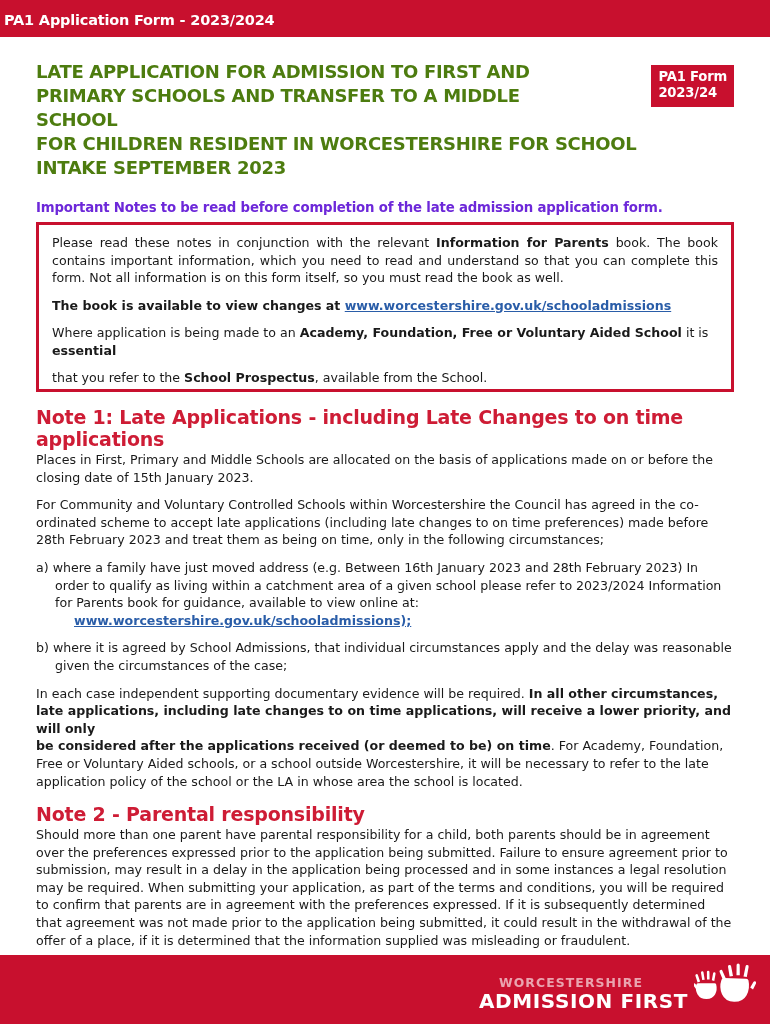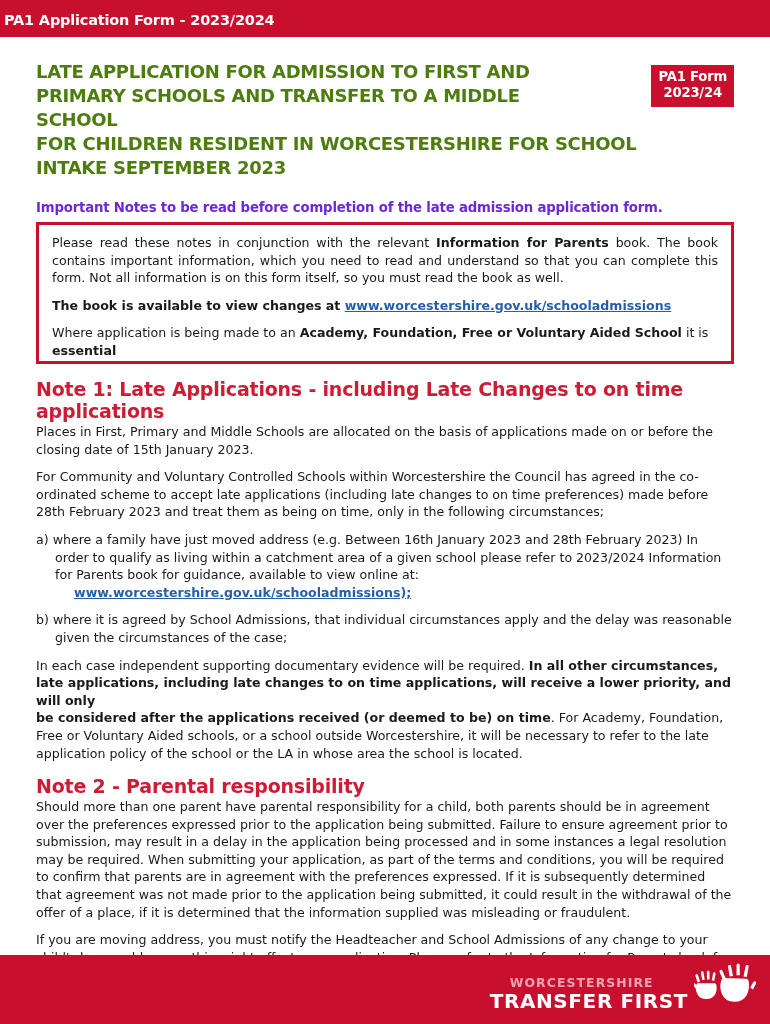--- a/index.html
+++ b/index.html
@@ -69,40 +69,40 @@
     right: 0px;
     top: 7px;
     background: #C8102E;
     color: #ffffff;
     font-size: 13.2px;
     font-weight: bold;
     line-height: 16px;
     padding: 4px 7px 6px 7px;
     letter-spacing: -0.2px;
     white-space: nowrap;
-    text-align: center;
+    text-align: left;
   }
   .form-badge span { display: block; }
 
   
   .important-notes {
     color: #6d28d9;
     font-size: 13.3px;
     font-weight: bold;
     letter-spacing: -0.2px;
     margin-top: 20px;
     margin-bottom: 7px;
     white-space: nowrap;
   }
 
   
   .notes-box {
     border: 3px solid #C8102E;
     padding: 9px 13px 0px 13px;
-    height: 142px;
+    height: 170px;
     overflow: hidden;
     box-sizing: border-box;
     background: #fff;
   }
   .notes-box p {
     margin: 0 0 10px 0;
     font-size: 12.6px;
     line-height: 17.5px;
     color: #1a1a1a;
   }
@@ -229,21 +229,21 @@
     <p class="body-p">Should more than one parent have parental responsibility for a child, both parents should be in agreement over the preferences expressed prior to the application being submitted. Failure to ensure agreement prior to submission, may result in a delay in the application being processed and in some instances a legal resolution may be required. When submitting your application, as part of the terms and conditions, you will be required to confirm that parents are in agreement with the preferences expressed. If it is subsequently determined that agreement was not made prior to the application being submitted, it could result in the withdrawal of the offer of a place, if it is determined that the information supplied was misleading or fraudulent.</p>
 
     <p class="body-p">If you are moving address, you must notify the Headteacher and School Admissions of any change to your child's home address as this might affect your application. Please refer to the Information for Parents book for details on late changes of address. Any change of address will</p>
 
   </div>
 
   <div class="footer-bar">
     <div class="logo">
       <div class="logo-text">
         <span class="logo-line1">WORCESTERSHIRE</span>
-        <span class="logo-line2">TRANSFER FIRST</span>
+        <span class="logo-line2">ADMISSION FIRST</span>
       </div>
       <svg class="logo-hands" viewBox="0 0 62 52">
         <g fill="#ffffff">
 
           <path d="M3.6 19.5 L1.4 12.8 q-0.3-1.2 0.9-1.6 q1.2-0.35 1.6 0.85 L6.1 18.6 Z"></path>
           <path d="M8.2 17.1 L7.0 9.8 q-0.2-1.25 1.05-1.5 q1.25-0.2 1.45 1.05 L10.7 16.7 Z"></path>
           <path d="M13.0 16.5 L12.9 9.0 q0-1.25 1.25-1.3 q1.25 0 1.3 1.25 L15.6 16.4 Z"></path>
           <path d="M17.8 17.3 L19.1 10.3 q0.22-1.23 1.45-1.0 q1.23 0.22 1.0 1.45 L20.3 17.9 Z"></path>
 
           <path d="M2.0 26.0 L-0.6 22.4 q-0.7-1.0 0.3-1.75 q1.0-0.72 1.72 0.28 L4.3 24.4 Z"></path>

